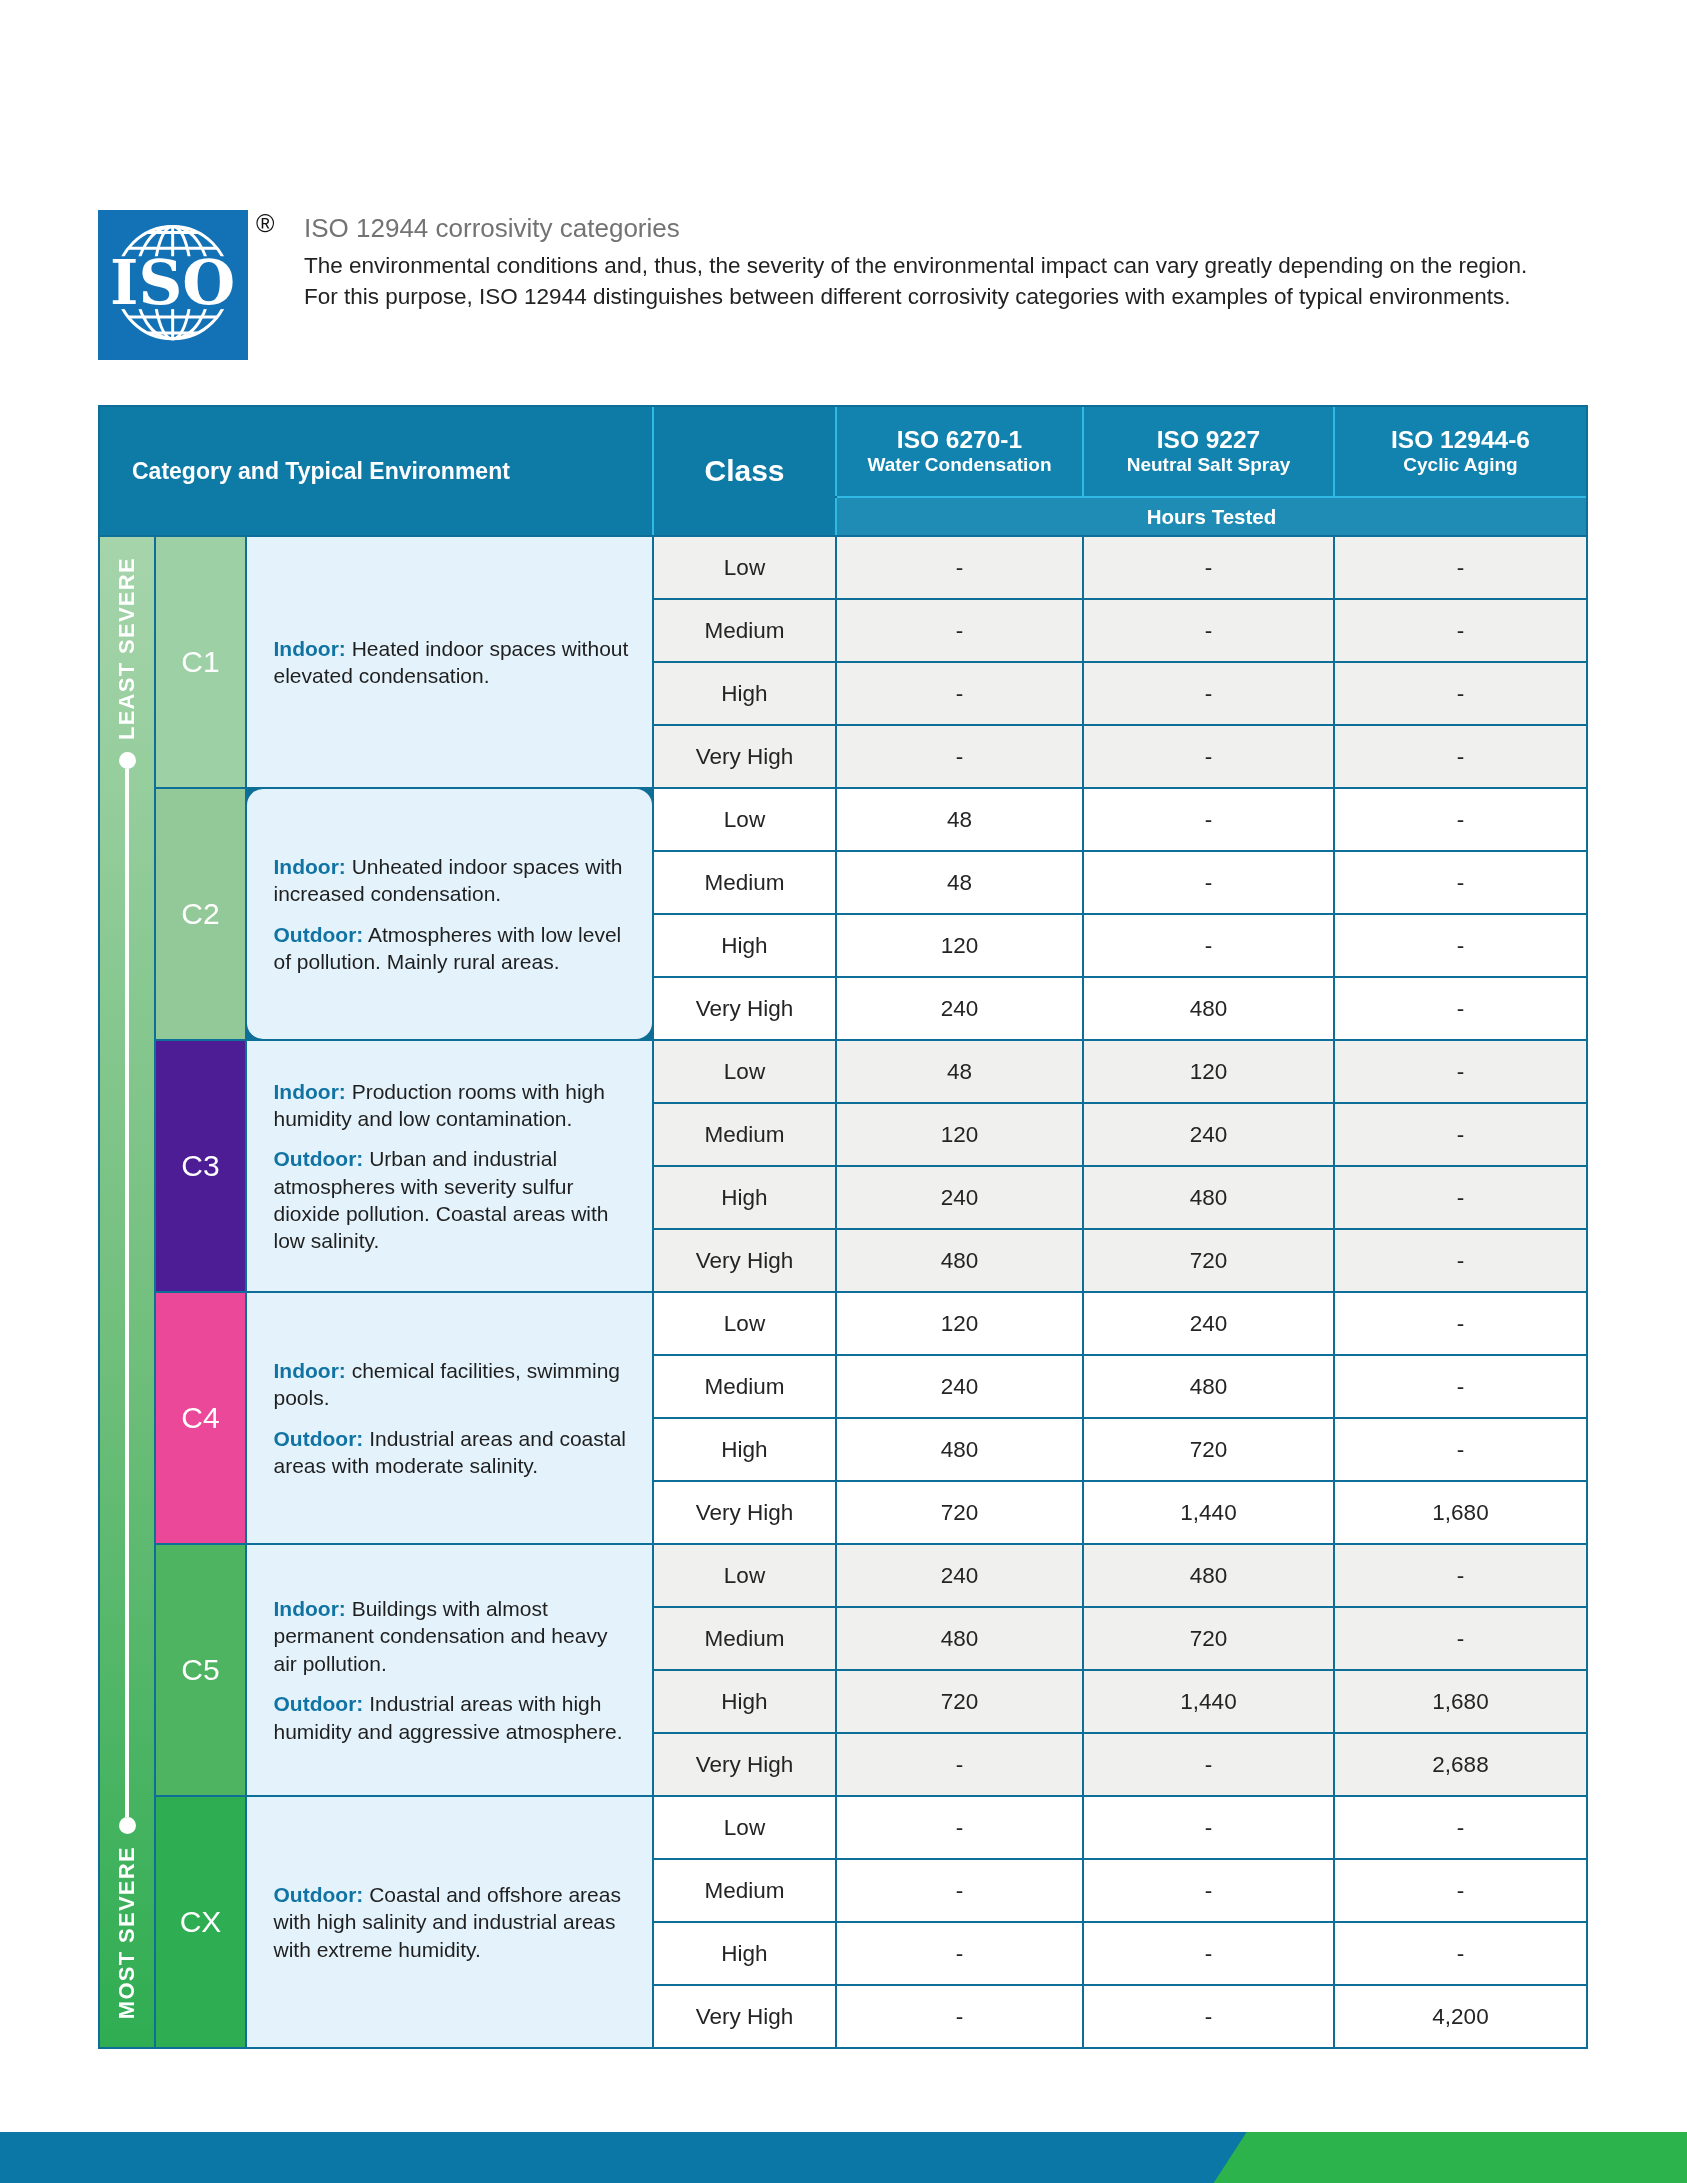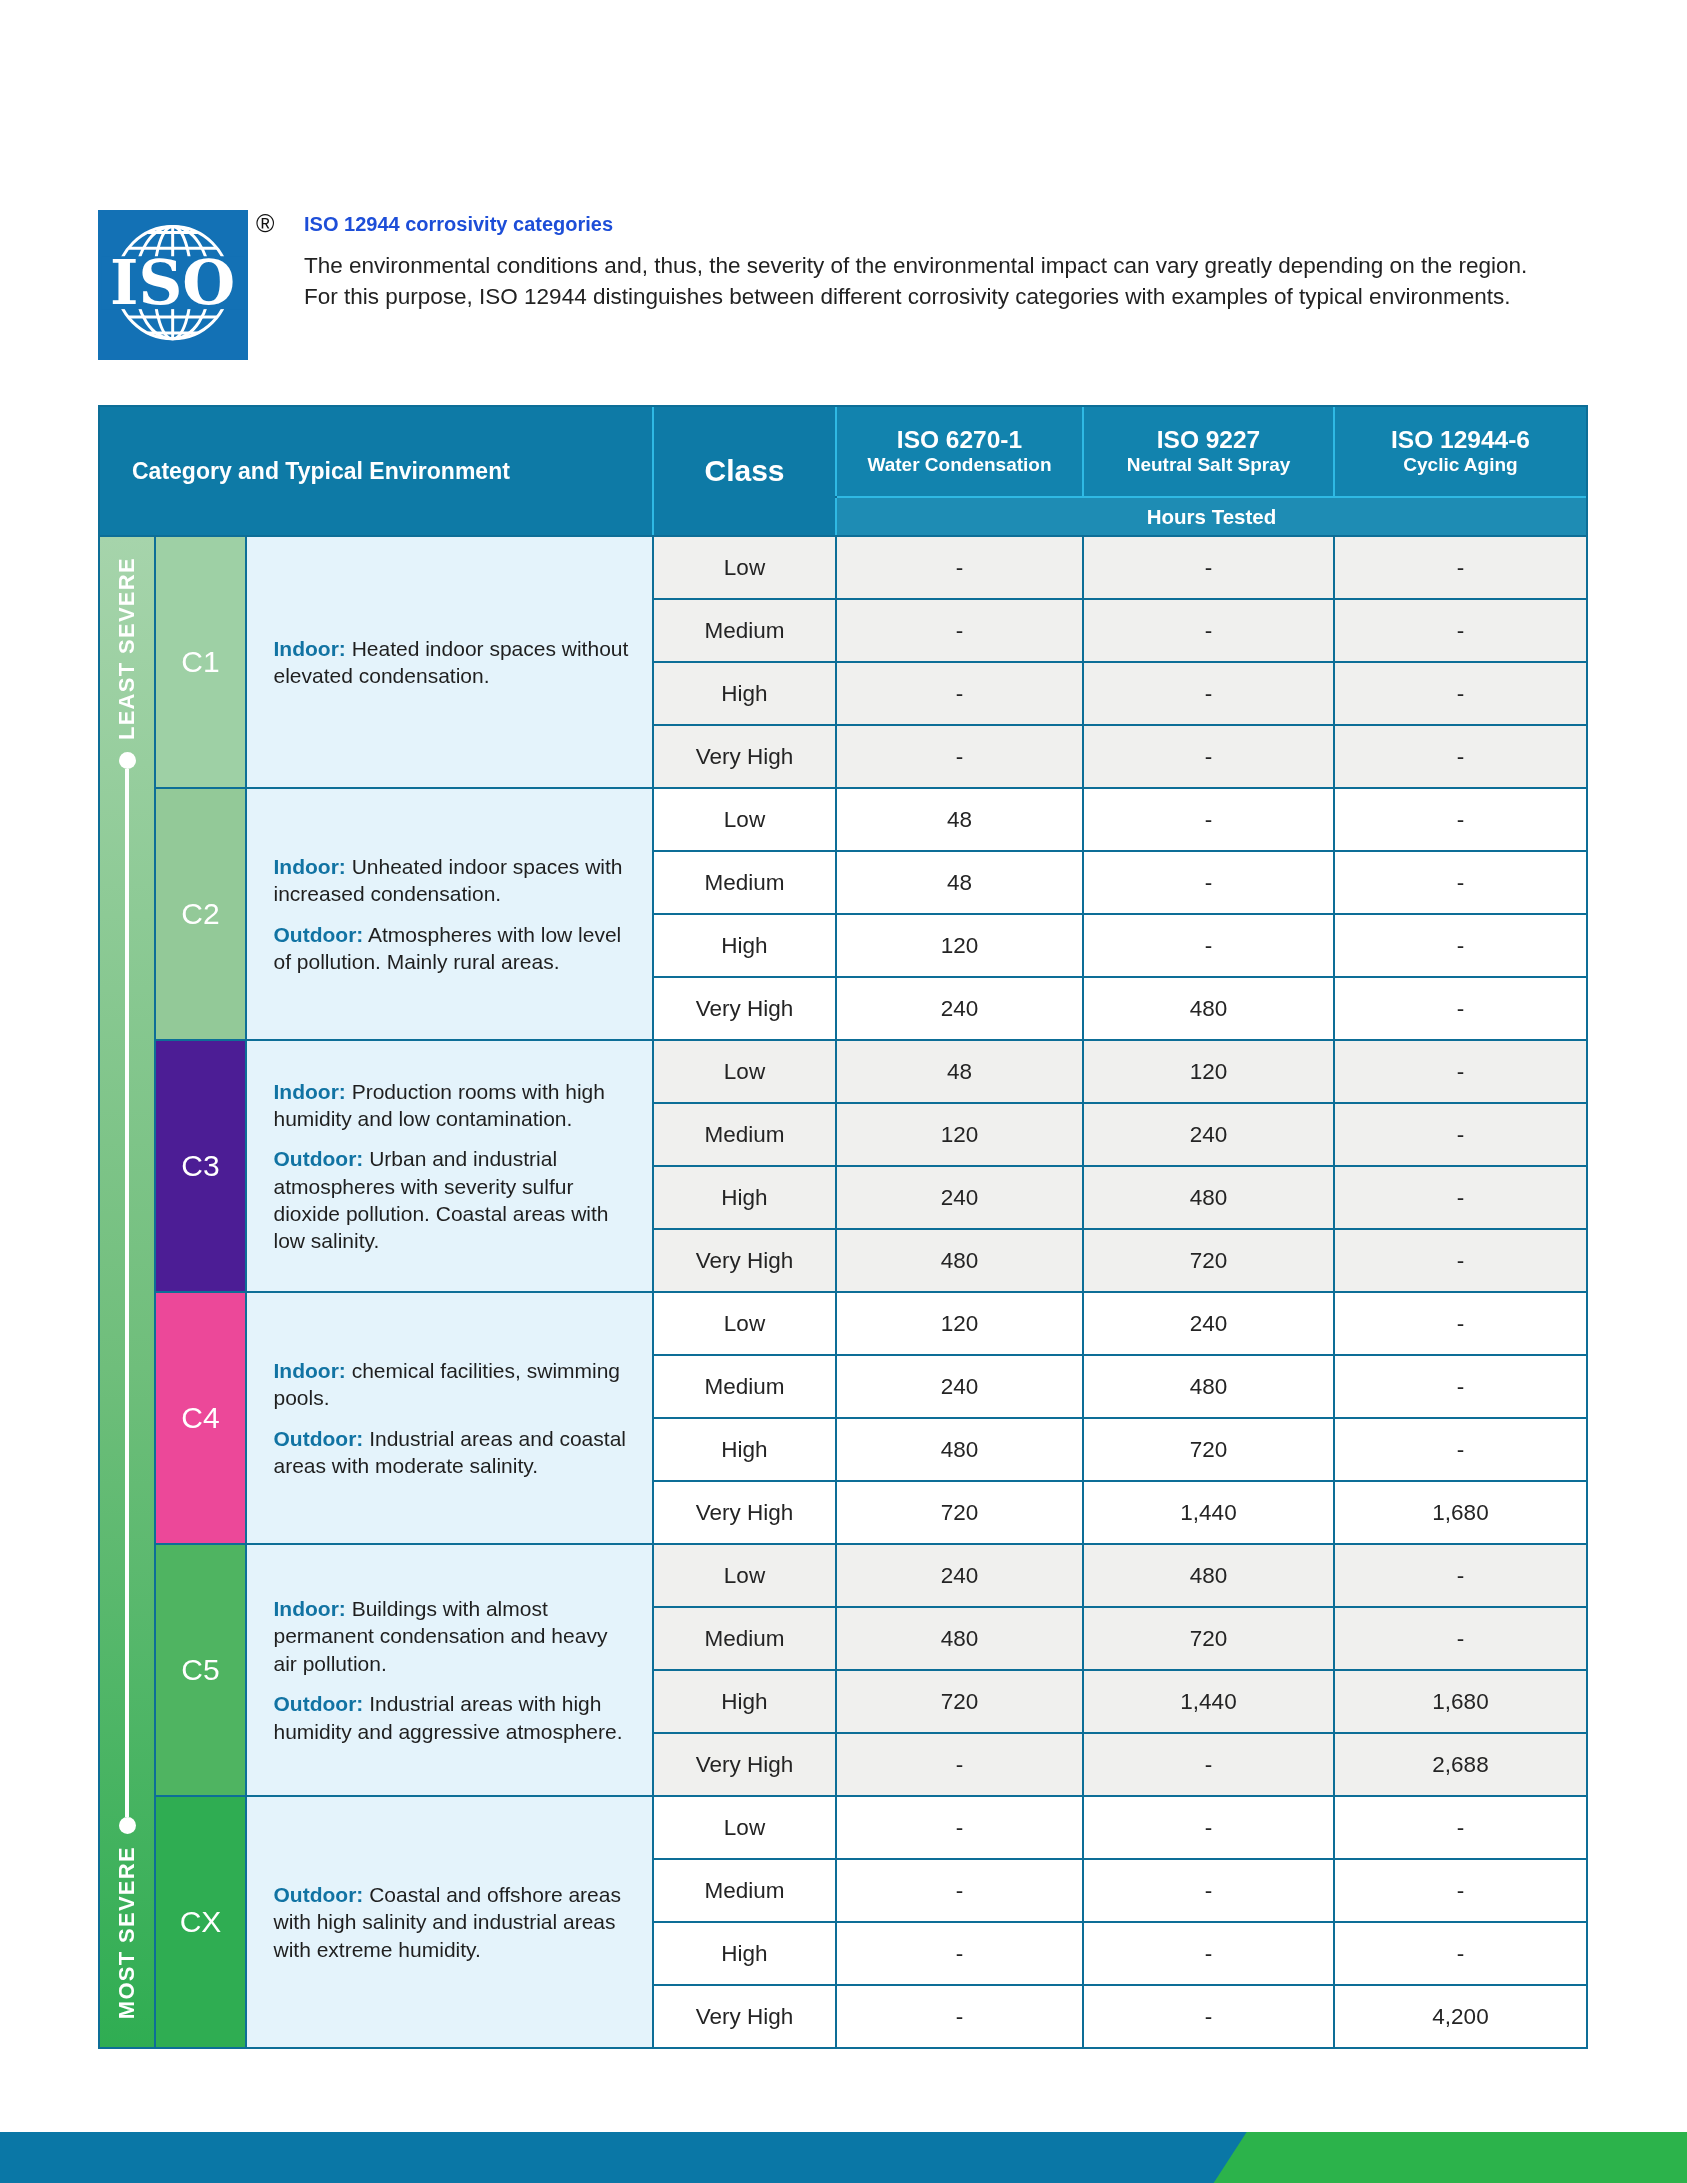--- a/index.html
+++ b/index.html
@@ -3,21 +3,21 @@
 <meta charset="utf-8">
 <style>
   html,body{margin:0;padding:0;background:#ffffff;}
   body{width:1687px;height:2183px;position:relative;overflow:hidden;
        font-family:"Liberation Sans",sans-serif;-webkit-font-smoothing:antialiased;}
 
   
   .logo{position:absolute;left:98px;top:210px;width:150px;height:150px;background:#1371b5;}
   .logo svg{position:absolute;inset:0;}
   .reg-mark{position:absolute;left:256px;top:209px;font-size:25px;color:#111;}
-  .intro-title{position:absolute;left:304px;top:213px;font-size:20px;font-weight:bold;color:#1d4ed8;}
+  .intro-title{position:absolute;left:304px;top:213px;font-size:26px;font-weight:normal;color:#737373;}
   .intro-body{position:absolute;left:304px;top:251px;width:1236px;font-size:22.5px;line-height:1.36;color:#222222;}
 
   
   .tbl{position:absolute;left:98px;top:405px;width:1486px;
        border:2.6px solid #0d6e97;background:#0d6e97;
        display:flex;flex-direction:column;gap:2px;}
 
   
   .thead{display:grid;grid-template-columns:552px 181px 245px 249px 251px;
          grid-template-rows:89px 37px;column-gap:2px;row-gap:2px;}
@@ -131,21 +131,21 @@
       <div class="value-cell" style="grid-area: 2 / 7; background: rgb(240, 240, 238);">-</div>
       <div class="class-cell" style="grid-area: 3 / 4; background: rgb(240, 240, 238);">High</div>
       <div class="value-cell" style="grid-area: 3 / 5; background: rgb(240, 240, 238);">-</div>
       <div class="value-cell" style="grid-area: 3 / 6; background: rgb(240, 240, 238);">-</div>
       <div class="value-cell" style="grid-area: 3 / 7; background: rgb(240, 240, 238);">-</div>
       <div class="class-cell" style="grid-area: 4 / 4; background: rgb(240, 240, 238);">Very High</div>
       <div class="value-cell" style="grid-area: 4 / 5; background: rgb(240, 240, 238);">-</div>
       <div class="value-cell" style="grid-area: 4 / 6; background: rgb(240, 240, 238);">-</div>
       <div class="value-cell" style="grid-area: 4 / 7; background: rgb(240, 240, 238);">-</div>
       <div class="cat-cell" style="grid-area: 5 / 2 / span 4; background: rgb(147, 201, 152);">C2</div>
-      <div class="desc-cell" style="grid-area: 5 / 3 / span 4;">
+      <div class="desc-cell" style="grid-area: 5 / 3 / span 4; border-radius: 16px;">
         <div class="env"><span class="env-label">Indoor:</span> <span>Unheated indoor spaces with increased condensation.</span></div>
         <div class="env"><span class="env-label">Outdoor:</span> <span>Atmospheres with low level of pollution. Mainly rural areas.</span></div>
       </div>
       <div class="class-cell" style="grid-area: 5 / 4; background: rgb(255, 255, 255);">Low</div>
       <div class="value-cell" style="grid-area: 5 / 5; background: rgb(255, 255, 255);">48</div>
       <div class="value-cell" style="grid-area: 5 / 6; background: rgb(255, 255, 255);">-</div>
       <div class="value-cell" style="grid-area: 5 / 7; background: rgb(255, 255, 255);">-</div>
       <div class="class-cell" style="grid-area: 6 / 4; background: rgb(255, 255, 255);">Medium</div>
       <div class="value-cell" style="grid-area: 6 / 5; background: rgb(255, 255, 255);">48</div>
       <div class="value-cell" style="grid-area: 6 / 6; background: rgb(255, 255, 255);">-</div>

